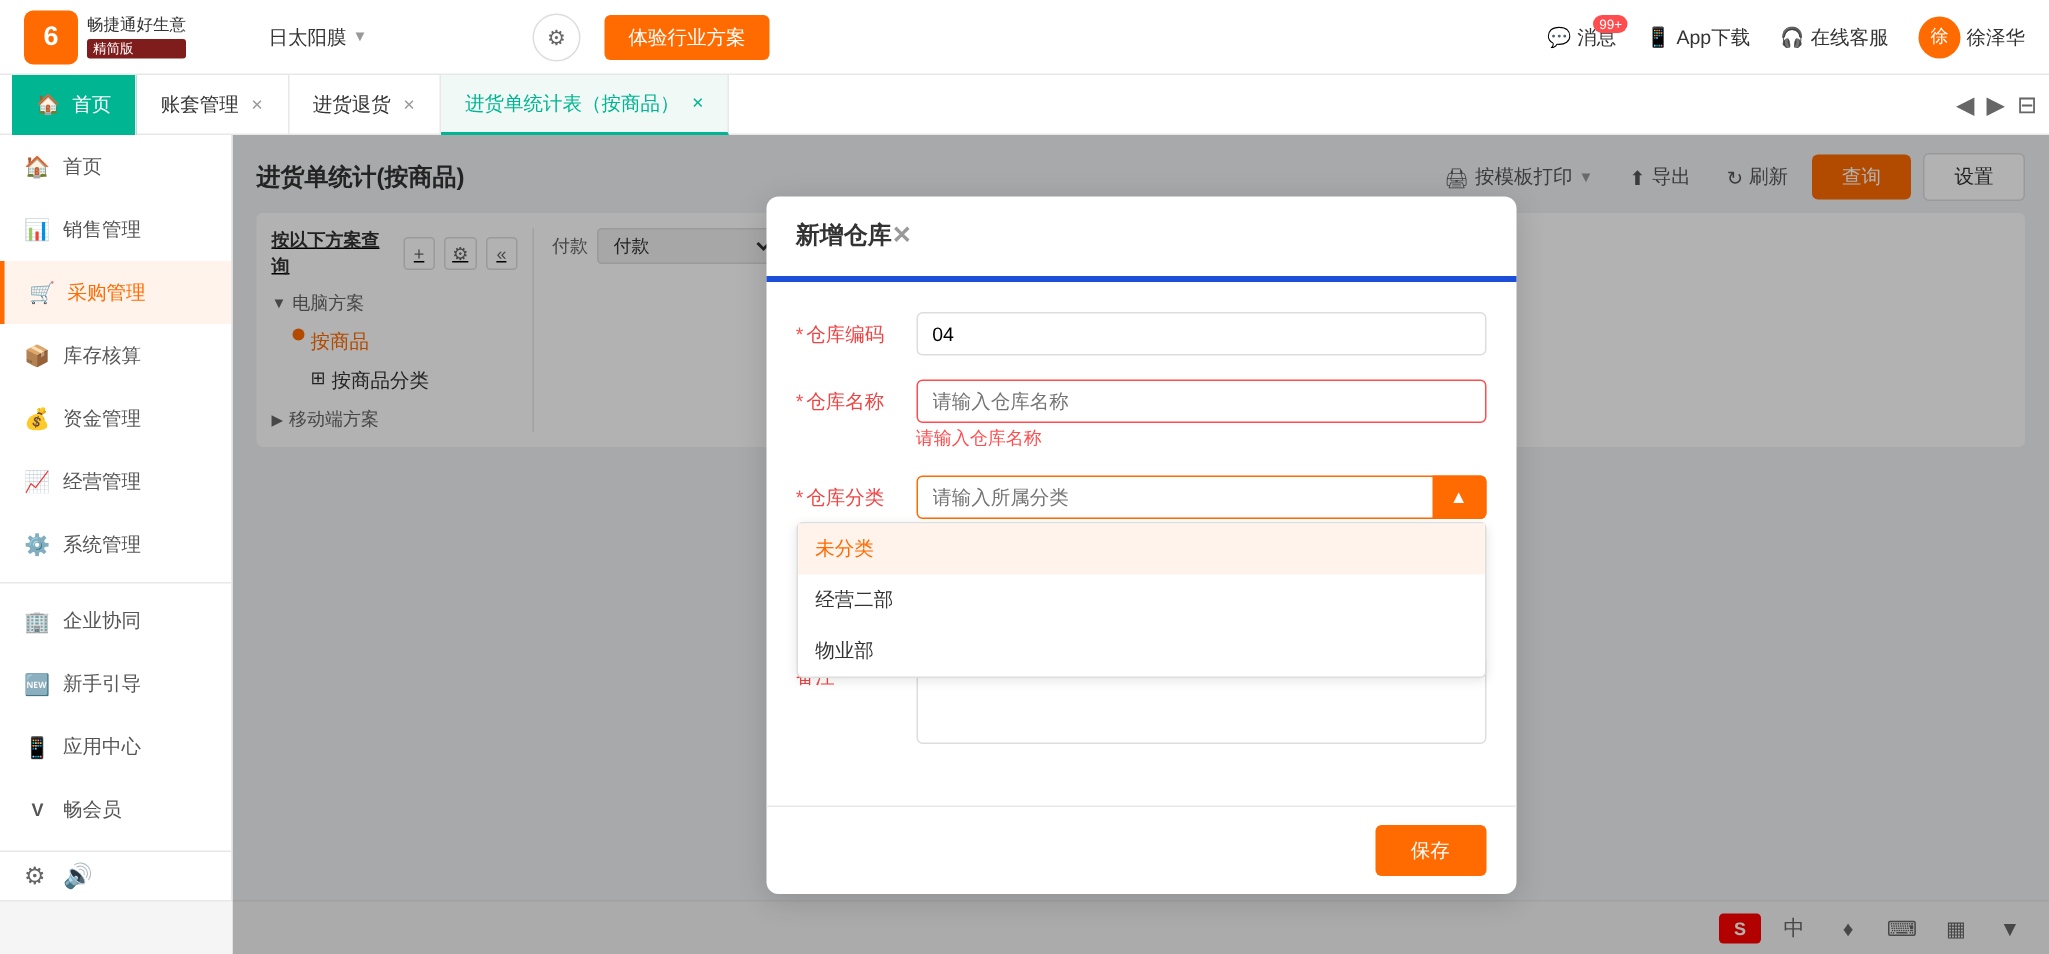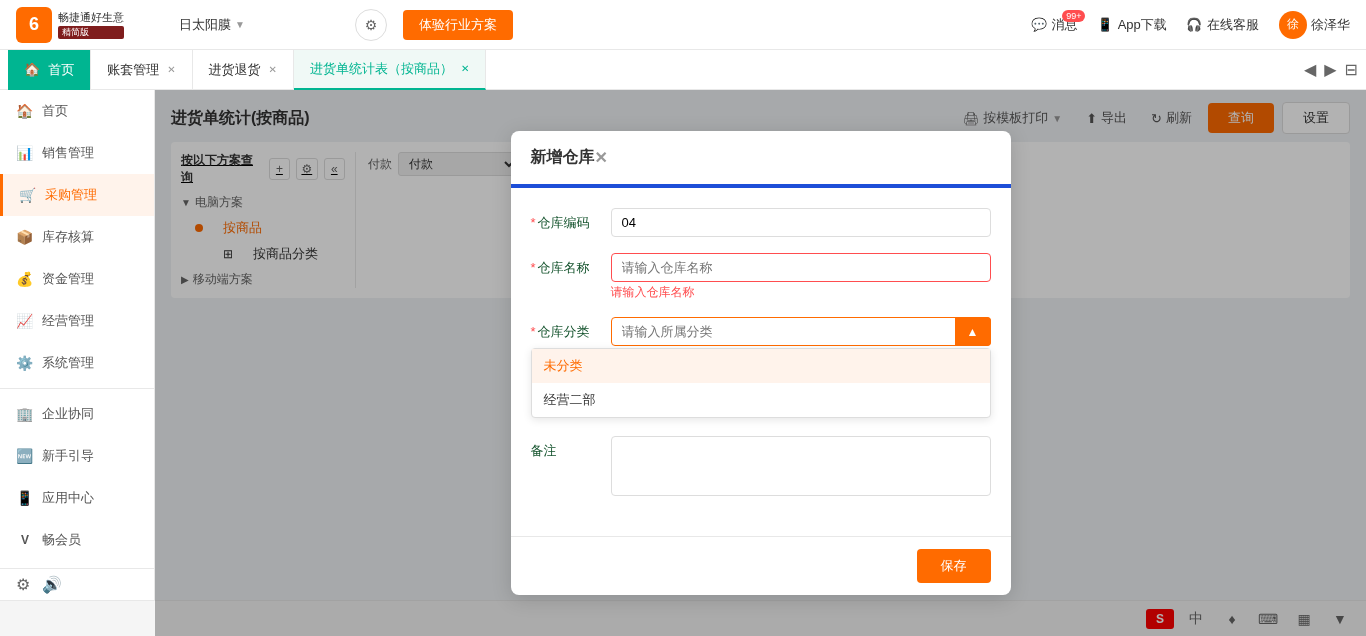--- a/index.html
+++ b/index.html
@@ -261,22 +261,21 @@
       background: white;
       color: #333;
       border: 1px solid #ddd;
       padding: 6px 20px;
       border-radius: 4px;
       font-size: 13px;
       cursor: pointer;
     }
     .filter-tree-item {
       display: flex;
-      align-items: center;
-      gap: 20px;
+      gap: 4px;
       padding: 4px 0;
       font-size: 13px;
       color: #333;
       cursor: pointer;
     }
     .filter-tree-item.active {
       color: #ff6b00;
     }
     .tree-dot {
       width: 8px;
@@ -335,21 +334,21 @@
     }
     .form-row {
       display: flex;
       align-items: flex-start;
       margin-bottom: 16px;
       position: relative;
     }
     .form-label {
       width: 80px;
       font-size: 13px;
-      color: #14532d;
+      color: #ef4444;
       padding-top: 6px;
       flex-shrink: 0;
       position: relative;
     }
     .form-label.required::before {
       content: '*';
       color: #ff4d4f;
       margin-right: 2px;
     }
     .form-control {
@@ -777,20 +776,23 @@
                 <button class="form-input-btn">▲</button>
               </div>
 
               <div class="dropdown-list">
                 <div class="dropdown-item selected">
                   <span>未分类</span>
                 </div>
                 <div class="dropdown-item">
                   <span>经营二部</span>
                 </div>
+                <div class="dropdown-item">
+                  <span>物业部</span>
+                </div>
               </div>
             </div>
           </div>
 
           <div class="form-row" style="margin-top:90px;">
             <div class="form-label">备注</div>
             <div class="form-control">
               <textarea class="form-textarea" style=""></textarea>
             </div>
           </div>

